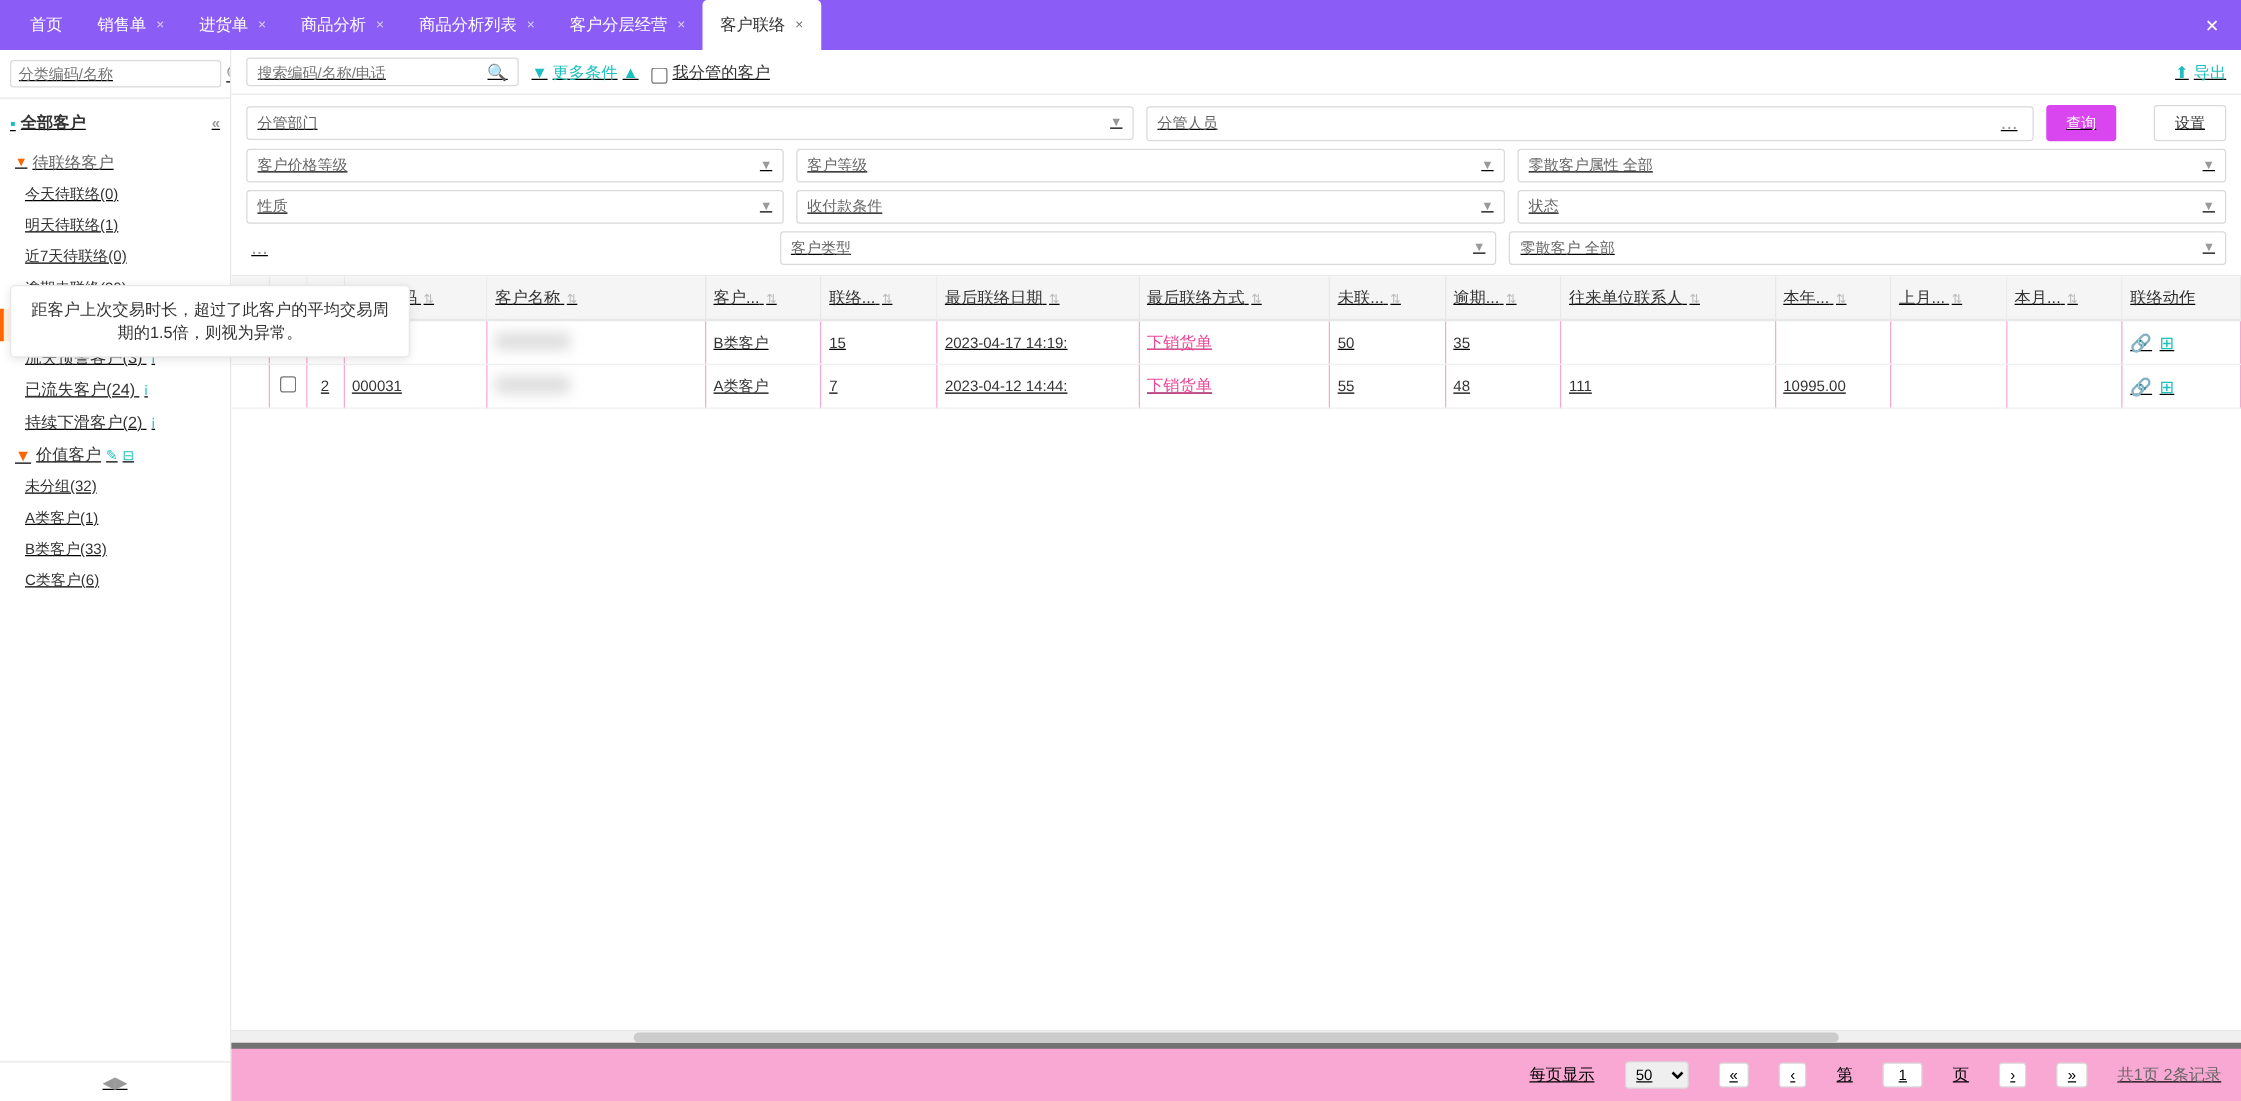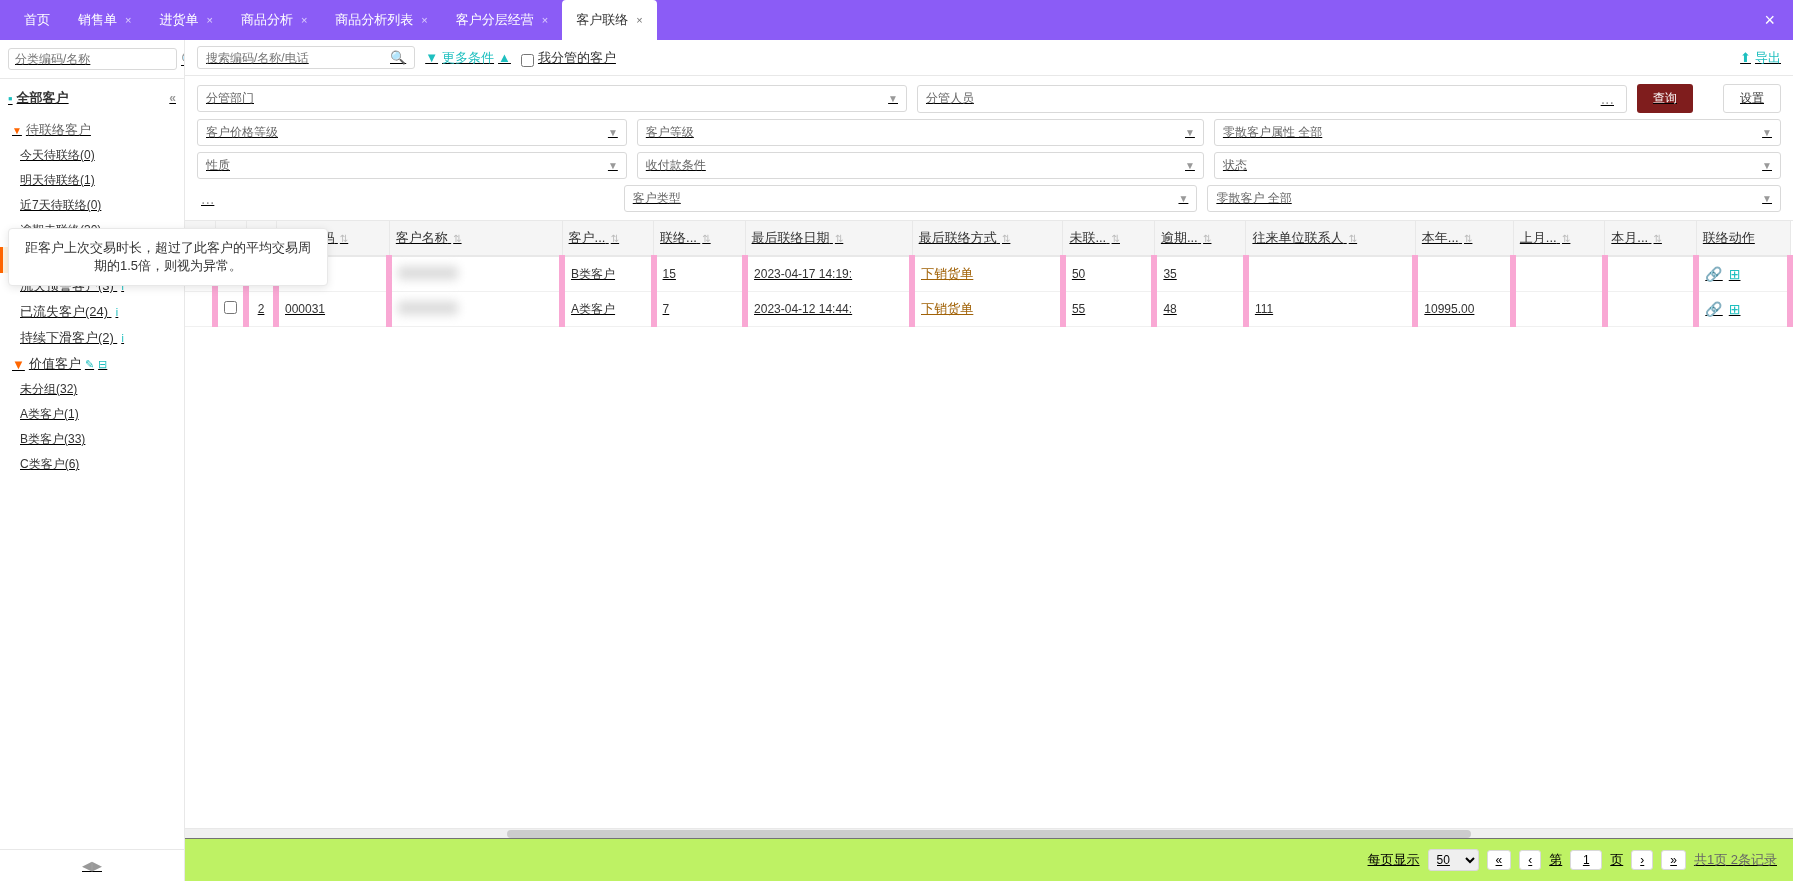--- a/index.html
+++ b/index.html
@@ -86,21 +86,21 @@
     .adv-filter-row:last-child { margin-bottom: 0; }
     .filter-field {
       display: flex; align-items: center; border: 1px solid #d9d9d9; border-radius: 3px;
       padding: 4px 8px; background: #fff; min-width: 160px; flex: 1;
       justify-content: space-between; cursor: pointer;
     }
     .filter-field label { color: #666; font-size: 12px; }
     .filter-field .down-arrow { color: #999; font-size: 10px; }
     .filter-btn-group { display: flex; gap: 6px; }
     .btn-query {
-      background: #7f1d1d; color: #fff; border: none; border-radius: 3px;
+      background: #d946ef; color: #fff; border: none; border-radius: 3px;
       padding: 5px 16px; cursor: pointer; font-size: 12px;
     }
     .btn-setting {
       background: #fff; color: #333; border: 1px solid #d9d9d9; border-radius: 3px;
       padding: 5px 16px; cursor: pointer; font-size: 12px; margin-left: 24px;
     }
     .dots-btn { color: #999; cursor: pointer; font-size: 16px; padding: 0 4px; }
 
     
     .tooltip-box {
@@ -116,34 +116,34 @@
     .data-table { width: 100%; border-collapse: collapse; }
     .data-table thead tr { background: #f5f5f5; border-bottom: 2px solid #e8e8e8; }
     .data-table th {
       padding: 8px 6px; text-align: left; font-weight: normal; color: #333;
       white-space: nowrap; border-right: 1px solid #e8e8e8; font-size: 12px;
       position: relative;
     }
     .data-table th .sort-icon { color: #bbb; margin-left: 2px; font-size: 10px; }
     .data-table td {
       padding: 8px 6px; border-bottom: 1px solid #f0f0f0;
-      border-right: 6px solid #f9a8d4; font-size: 12px; color: #333;
+      border-right: 1px solid #f9a8d4; font-size: 12px; color: #333;
       white-space: nowrap;
     }
-    .link-text { color: #a16207; text-decoration: underline; cursor: pointer; }
+    .link-text { color: #ec4899; text-decoration: underline; cursor: pointer; }
     .action-icons { display: flex; gap: 6px; align-items: center; }
     .action-icon { color: #1ebfbf; cursor: pointer; font-size: 14px; }
     .blurred { filter: blur(5px); user-select: none; background: #ddd; height: 14px; border-radius: 2px; display: inline-block; width: 60px; }
     .settings-col { width: 30px; text-align: center; }
     .checkbox-col { width: 30px; text-align: center; }
 
     
     .pagination {
-      background: #bef264; border-top: 1px solid #737373; padding: 10px 16px;
-      display: flex; align-items: center; justify-content: flex-end; gap: 8px; font-size: 12px;
+      background: #f9a8d4; border-top: 5px solid #737373; padding: 10px 16px;
+      display: flex; align-items: center; justify-content: flex-end; gap: 24px; font-size: 12px;
     }
     .page-size-select {
       border: 1px solid #d9d9d9; border-radius: 3px; padding: 2px 4px; font-size: 12px;
     }
     .page-btn { border: 1px solid #d9d9d9; border-radius: 3px; padding: 2px 8px; cursor: pointer; background: #fff; font-size: 12px; }
     .page-input { border: 1px solid #d9d9d9; border-radius: 3px; padding: 2px 4px; width: 32px; text-align: center; font-size: 12px; }
     .page-info { color: #666; }
 
     
     .bottom-scrollbar {

